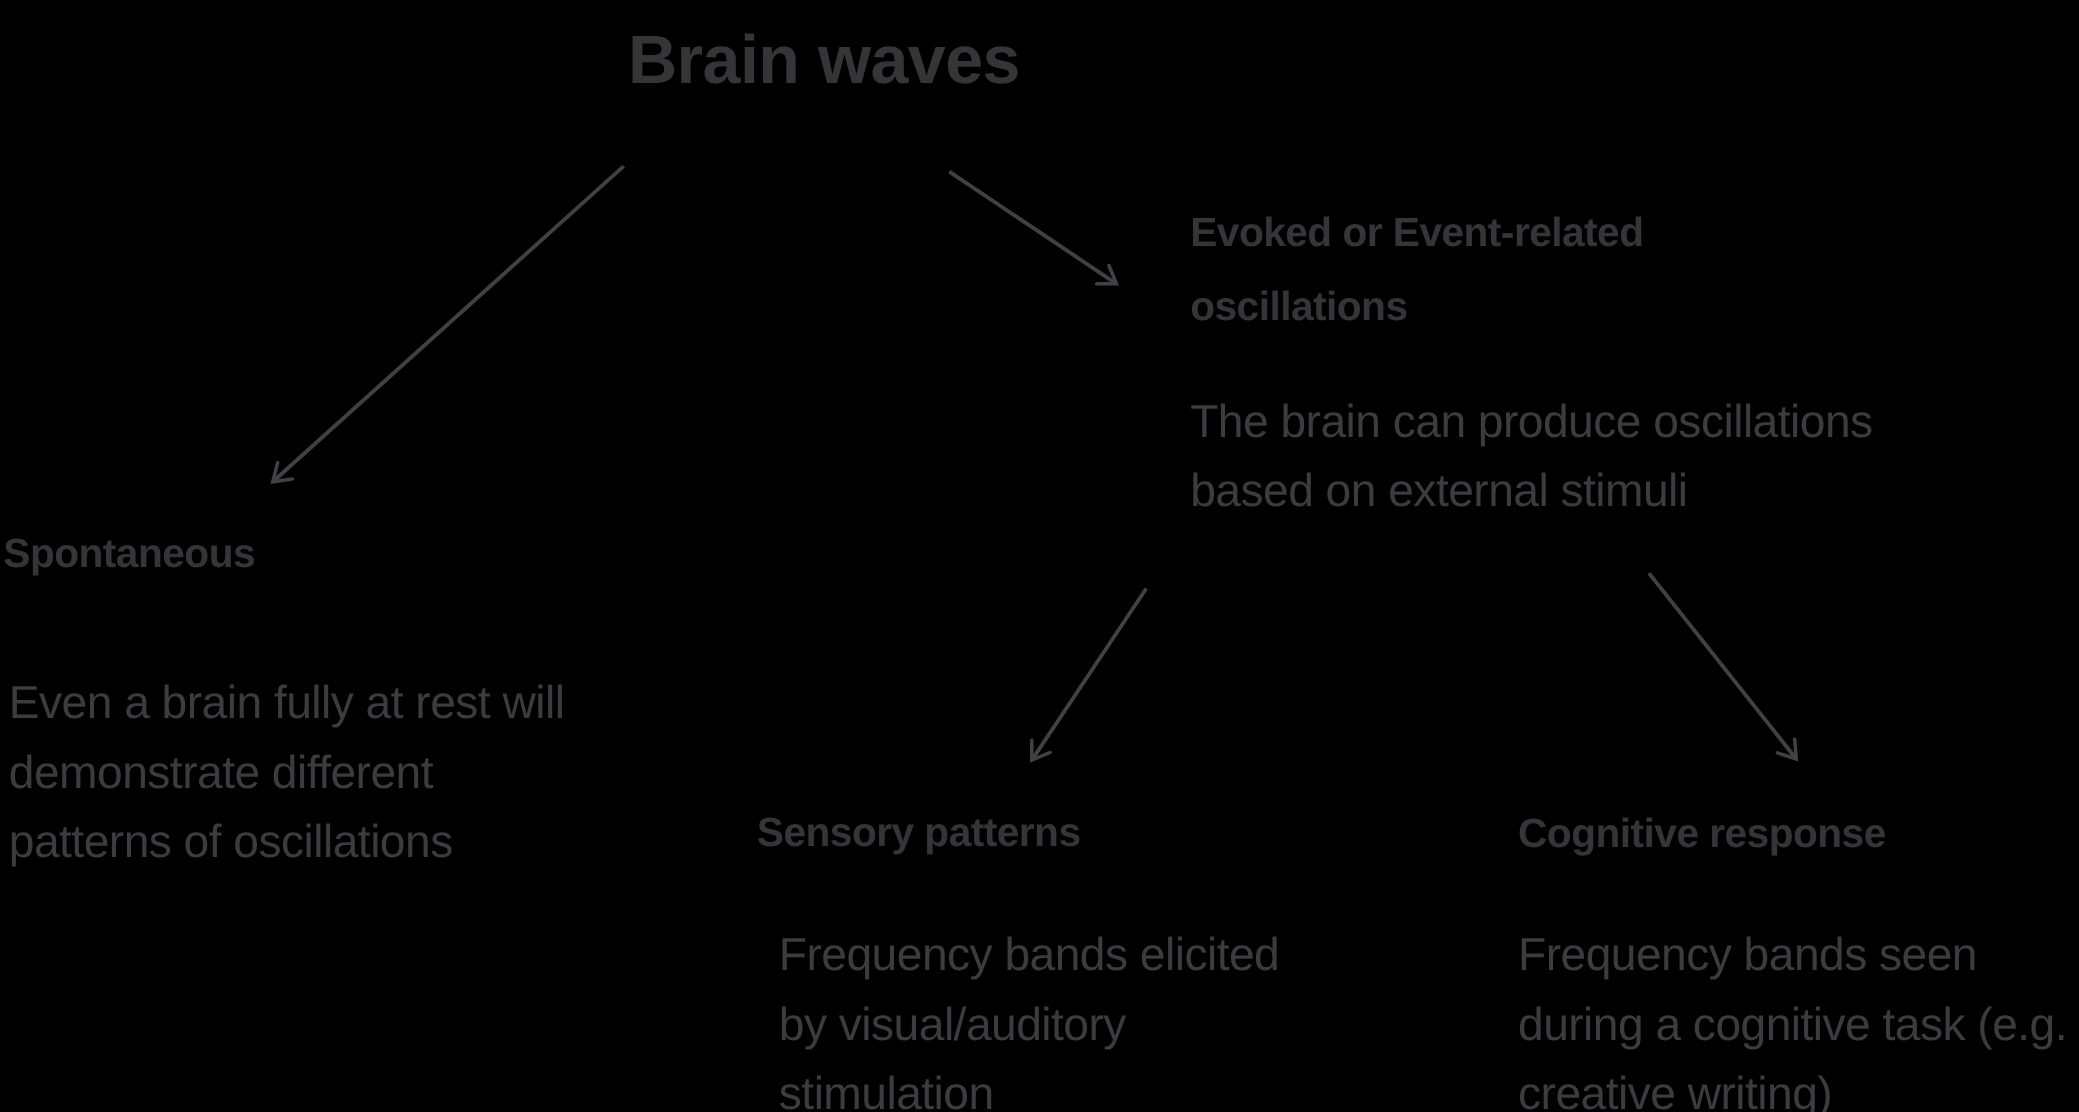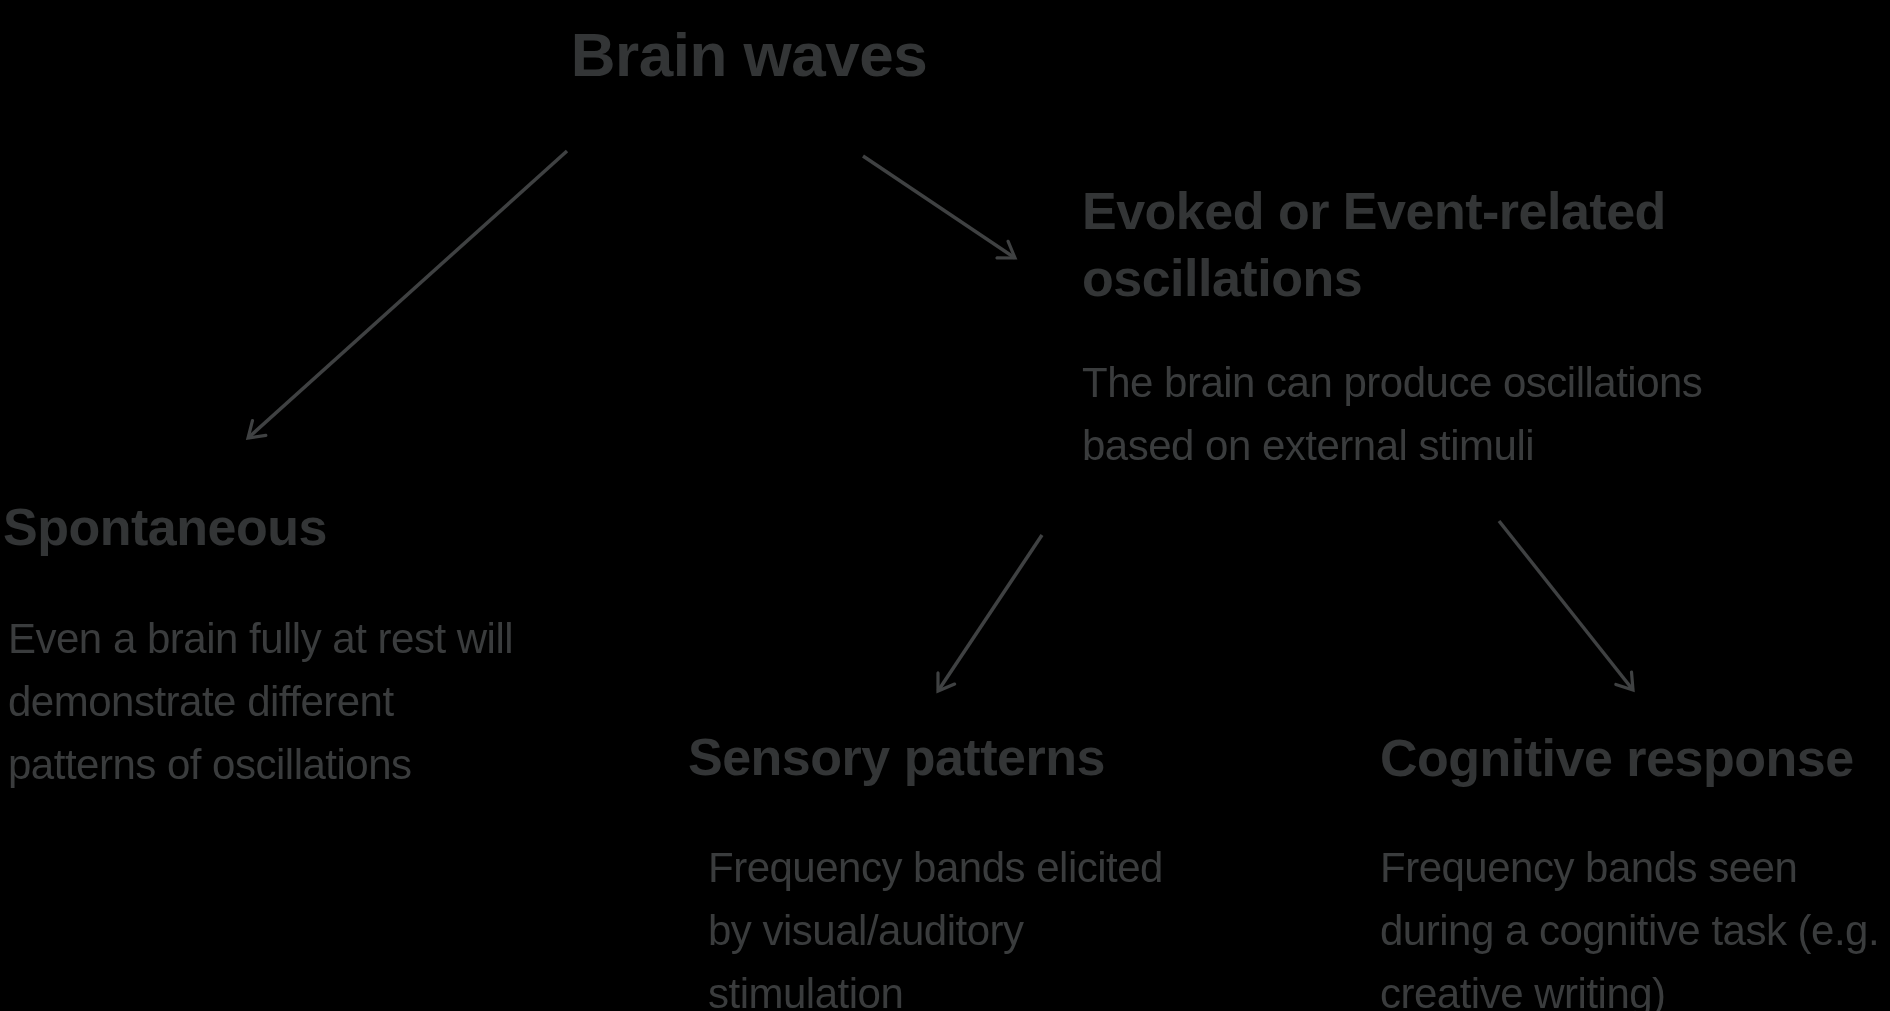--- a/index.html
+++ b/index.html
@@ -10,21 +10,21 @@
     height: 1011px;
     background: var(--bg, #000000);
     overflow: hidden;
     font-family: "Liberation Sans", sans-serif;
     margin-top: 13px;
   }
   .node { position: absolute; left: 0; top: 0; width: 0; height: 0; }
   .heading {
     position: absolute;
     font-weight: 700;
-    font-size: 52px;
+    font-size: 37px;
     line-height: 62px;
     letter-spacing: -0.5px;
     color: var(--heading, #333536);
     white-space: nowrap;
   }
   .heading.two-line { line-height: 67px; }
   .body-text {
     position: absolute;
     font-weight: 400;
     font-size: 42px;
@@ -63,21 +63,21 @@
     </defs>
     <line class="edge" x1="567" y1="138" x2="248" y2="425" marker-end="url(#open-arrowhead)"></line>
     <line class="edge" x1="863" y1="143" x2="1015" y2="245" marker-end="url(#open-arrowhead)"></line>
     <line class="edge" x1="1042" y1="522" x2="938" y2="678" marker-end="url(#open-arrowhead)"></line>
     <line class="edge" x1="1499" y1="508" x2="1633" y2="677" marker-end="url(#open-arrowhead)"></line>
   </svg>
 
   <div id="title">Brain waves</div>
 
   <div class="node">
-    <div class="heading" style="left:3px; top:483px;">Spontaneous</div>
+    <div class="heading" style="left:3px; top:459px;">Spontaneous</div>
     <div class="body-text" style="left:8px; top:594px;">
       <span class="line">Even a brain fully at rest will</span>
       <span class="line">demonstrate different</span>
       <span class="line">patterns of oscillations</span>
     </div>
   </div>
 
   <div class="node">
     <div class="heading two-line" style="left:1082px; top:165px;">
       <span class="line">Evoked or Event-related</span>

